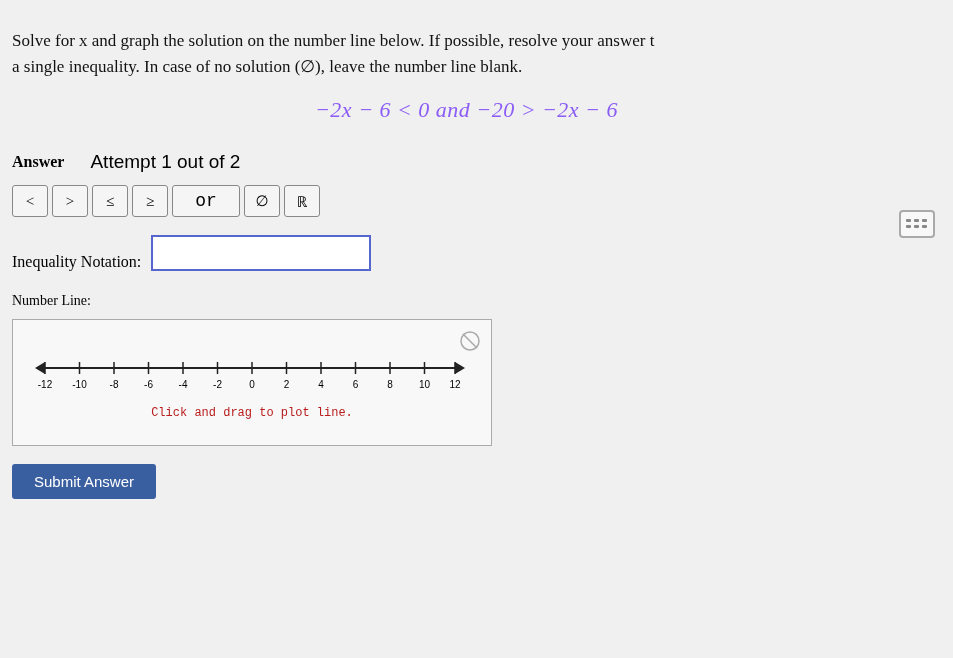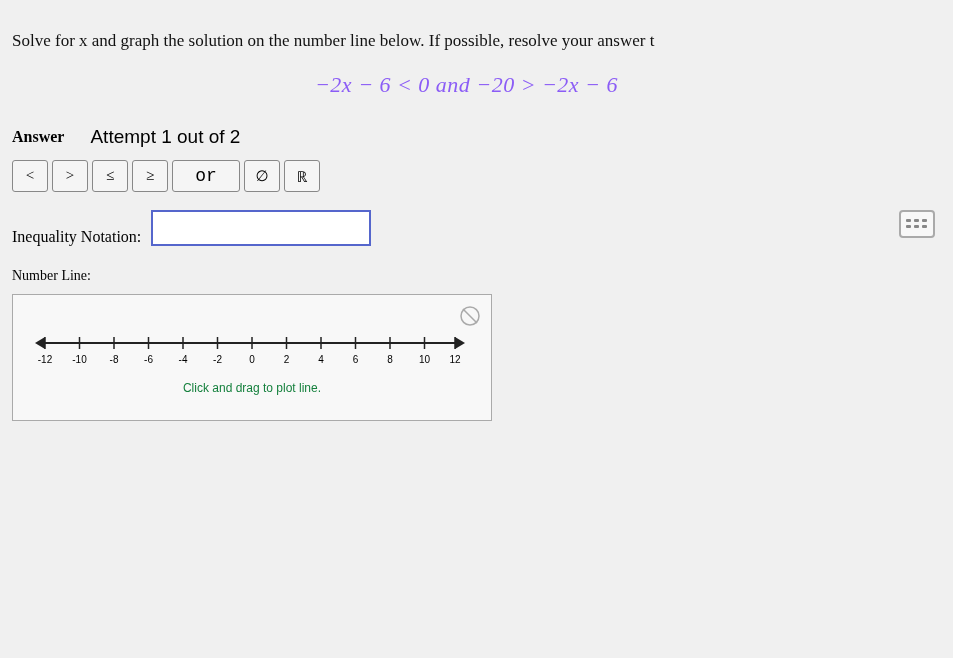--- a/index.html
+++ b/index.html
@@ -137,22 +137,22 @@
       border: none;
       background: transparent;
       cursor: pointer;
       display: flex;
       align-items: center;
       justify-content: center;
     }
     .nl-hint {
       text-align: center;
       font-size: 12px;
-      color: #15803d;
-      font-family: Liberation Sans, sans-serif;
+      color: #b91c1c;
+      font-family: Liberation Mono, monospace;
       margin-top: 2px;
     }
     .submit-btn {
       background: #3a5fa0;
       color: #fff;
       border: none;
       padding: 9px 22px;
       font-size: 15px;
       cursor: pointer;
       border-radius: 3px;
@@ -171,20 +171,21 @@
         <span></span>
         <span></span>
       <span></span>
         <span></span>
         <span></span>
     </div>
   </div>
 
   <div class="problem-text">
     <span>Solve for x and graph the solution on the number line below. If possible, resolve your answer t</span><br>
+    <span>a single inequality. In case of no solution (∅), leave the number line blank.</span>
   </div>
 
   <div class="equation-block">
     <span>−2x − 6 &lt; 0  and  −20 &gt; −2x − 6</span>
   </div>
 
   <div class="answer-section">
     <div class="answer-header">
       <span class="bold">Answer</span>
       <span class="attempt">Attempt 1 out of 2</span>
@@ -256,14 +257,15 @@
           <text x="399.5" y="48" text-anchor="middle" font-size="10" font-family="Arial">10</text>
           <line x1="430" y1="22" x2="430" y2="34" stroke="#222" stroke-width="1.5"></line>
           <text x="430" y="48" text-anchor="middle" font-size="10" font-family="Arial">12</text>
         </g>
       </svg>
 
       <div class="nl-hint">Click and drag to plot line.</div>
     </div>
 
     
+    <button class="submit-btn">Submit Answer</button>
   </div>
 </div>
 
 </body></html>

